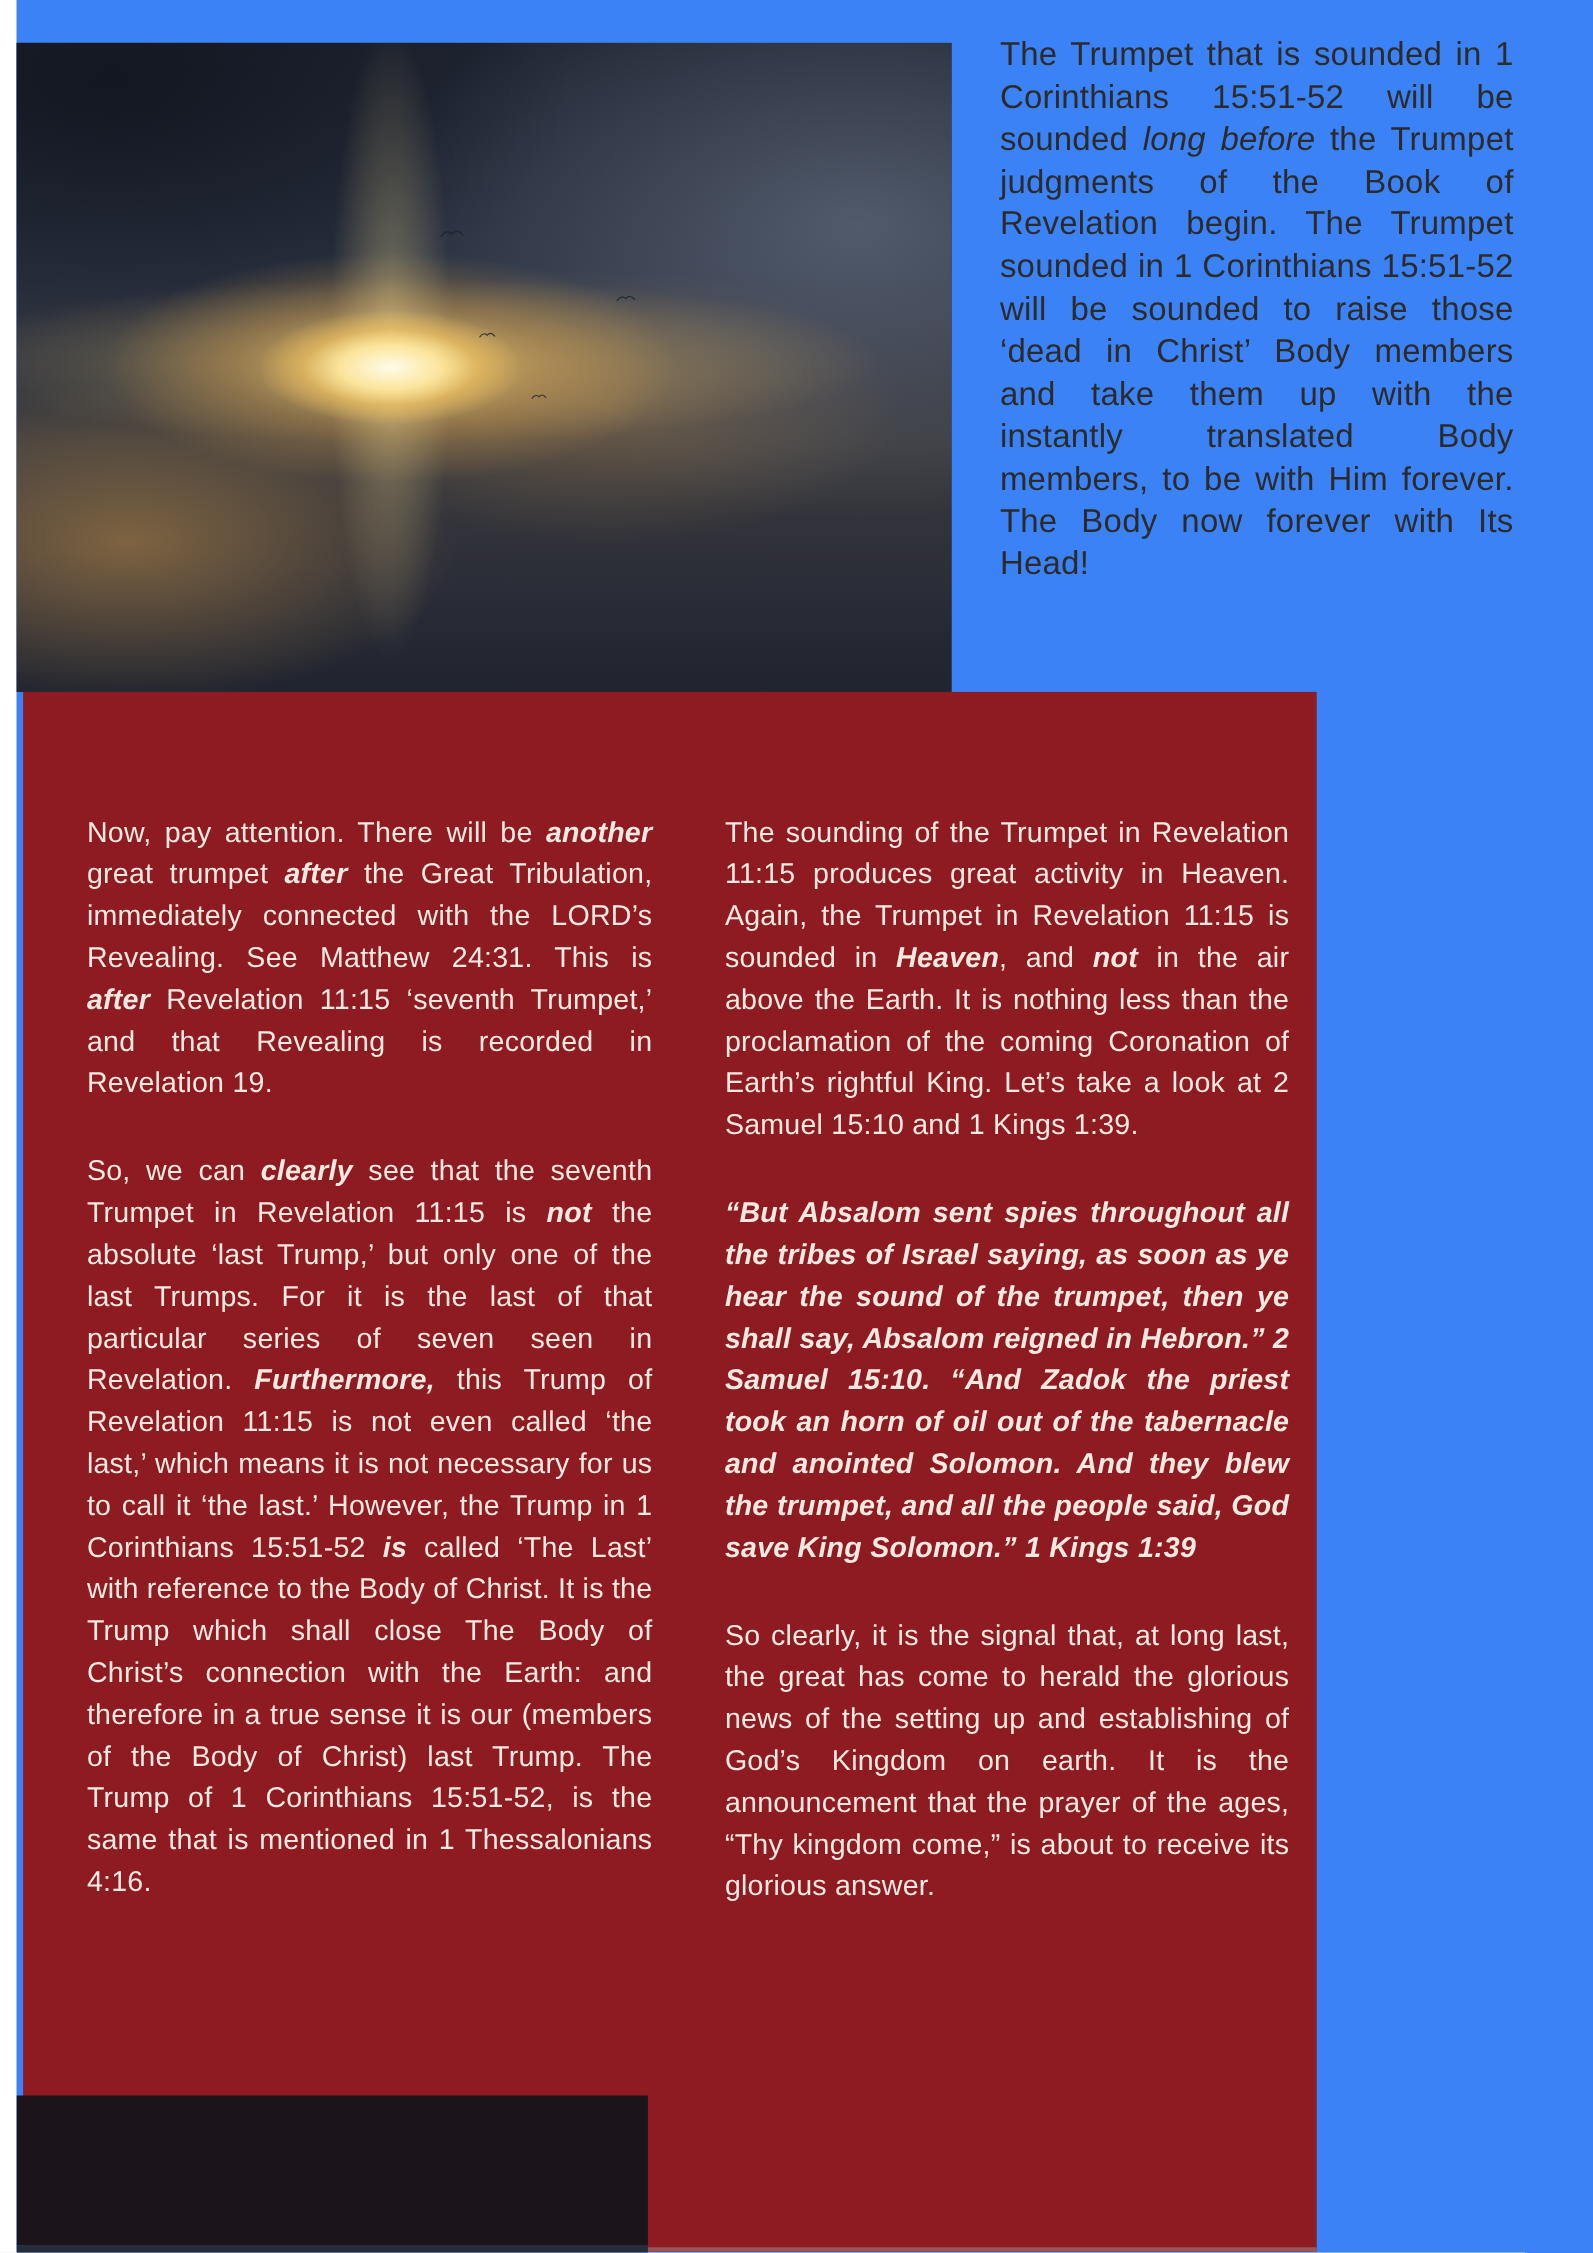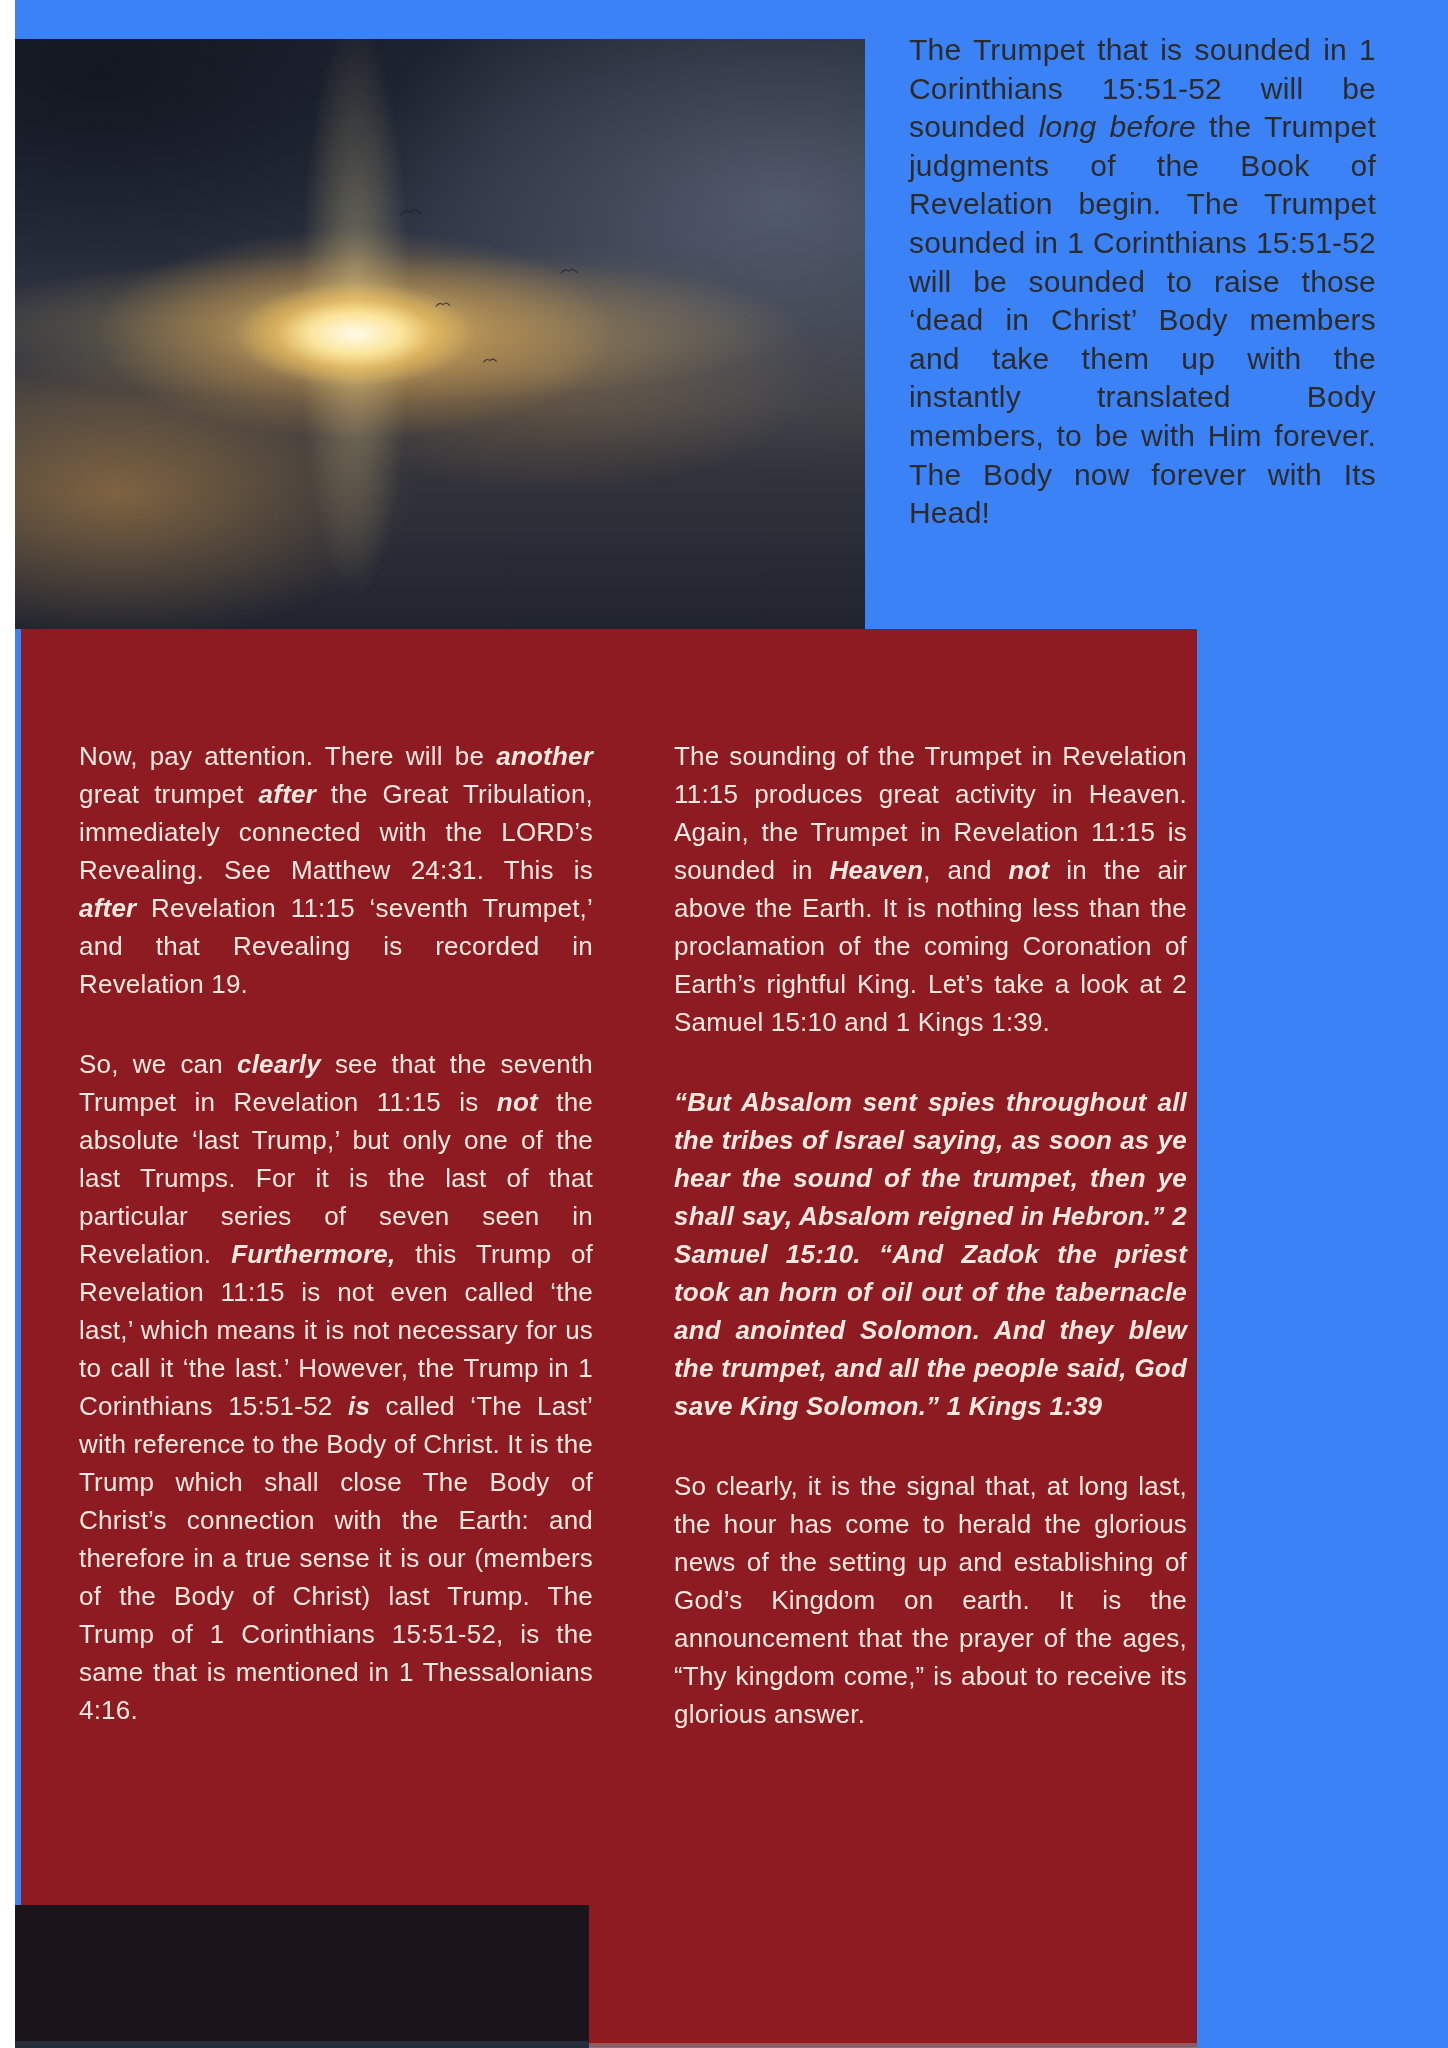--- a/index.html
+++ b/index.html
@@ -42,21 +42,21 @@
   .maroon{
     position:absolute;left:6px;top:629px;width:1176px;height:1414px;
     border-bottom:4px solid #97585a;
   }
   .col{
     position:absolute;top:737px;width:514px;
     font-size:26px;line-height:38px;letter-spacing:.2px;
     text-align:justify;
   }
   .col-left{left:64px;}
-  .col-right{left:659px;width:513px;}
+  .col-right{left:644px;width:513px;}
   .col p.para{margin:0 0 42px 0;}
   .b{font-weight:700;}
   .i{font-style:italic;}
 
   
   .black-block{position:absolute;left:0;top:1905px;width:574px;height:136px;}
   .navy-strip{position:absolute;left:0;top:2041px;width:574px;height:7px;}
 </style>
 </head>
 <body>
@@ -90,19 +90,19 @@
 
   <div class="maroon" style="background: rgb(142, 27, 33);"></div>
 
   <div class="col col-left" style="color: rgb(243, 233, 225);">
       <p class="para"><span>Now, pay attention. There will be </span><span class="b i">another</span><span> great trumpet </span><span class="b i">after</span><span> the Great Tribulation, immediately connected with the LORD’s Revealing. See Matthew 24:31. This is </span><span class="b i">after</span><span> Revelation 11:15 ‘seventh Trumpet,’ and that Revealing is recorded in Revelation 19.</span></p>
       <p class="para"><span>So, we can </span><span class="b i">clearly</span><span> see that the seventh Trumpet in Revelation 11:15 is </span><span class="b i">not</span><span> the absolute ‘last Trump,’ but only one of the last Trumps. For it is the last of that particular series of seven seen in Revelation. </span><span class="b i">Furthermore,</span><span> this Trump of Revelation 11:15 is not even called ‘the last,’ which means it is not necessary for us to call it ‘the last.’ However, the Trump in 1 Corinthians 15:51-52 </span><span class="b i">is</span><span> called ‘The Last’ with reference to the Body of Christ. It is the Trump which shall close The Body of Christ’s connection with the Earth: and therefore in a true sense it is our (members of the Body of Christ) last Trump. The Trump of 1 Corinthians 15:51-52, is the same that is mentioned in 1 Thessalonians 4:16.</span></p>
     </div>
   <div class="col col-right" style="color: rgb(243, 233, 225);">
       <p class="para"><span>The sounding of the Trumpet in Revelation 11:15 produces great activity in Heaven. Again, the Trumpet in Revelation 11:15 is sounded in </span><span class="b i">Heaven</span><span>, and </span><span class="b i">not</span><span> in the air above the Earth. It is nothing less than the proclamation of the coming Coronation of Earth’s rightful King. Let’s take a look at 2 Samuel 15:10 and 1 Kings 1:39.</span></p>
       <p class="para"><span class="b i">“But Absalom sent spies throughout all the tribes of Israel saying, as soon as ye hear the sound of the trumpet, then ye shall say, Absalom reigned in Hebron.” 2 Samuel 15:10. “And Zadok the priest took an horn of oil out of the tabernacle and anointed Solomon. And they blew the trumpet, and all the people said, God save King Solomon.” 1 Kings 1:39</span></p>
-      <p class="para"><span>So clearly, it is the signal that, at long last, the hour has come to herald the glorious news of the setting up and establishing of God’s Kingdom on earth. It is the announcement that the prayer of the ages, “Thy kingdom come,” is about to receive its glorious answer.</span></p>
+      <p class="para"><span>So clearly, it is the signal that, at long last, the great has come to herald the glorious news of the setting up and establishing of God’s Kingdom on earth. It is the announcement that the prayer of the ages, “Thy kingdom come,” is about to receive its glorious answer.</span></p>
     </div>
 
   <div class="black-block" style="background: rgb(27, 20, 27);"></div>
   <div class="navy-strip" style="background: rgb(37, 44, 58);"></div>
 
 </div>
 
 </body></html>

